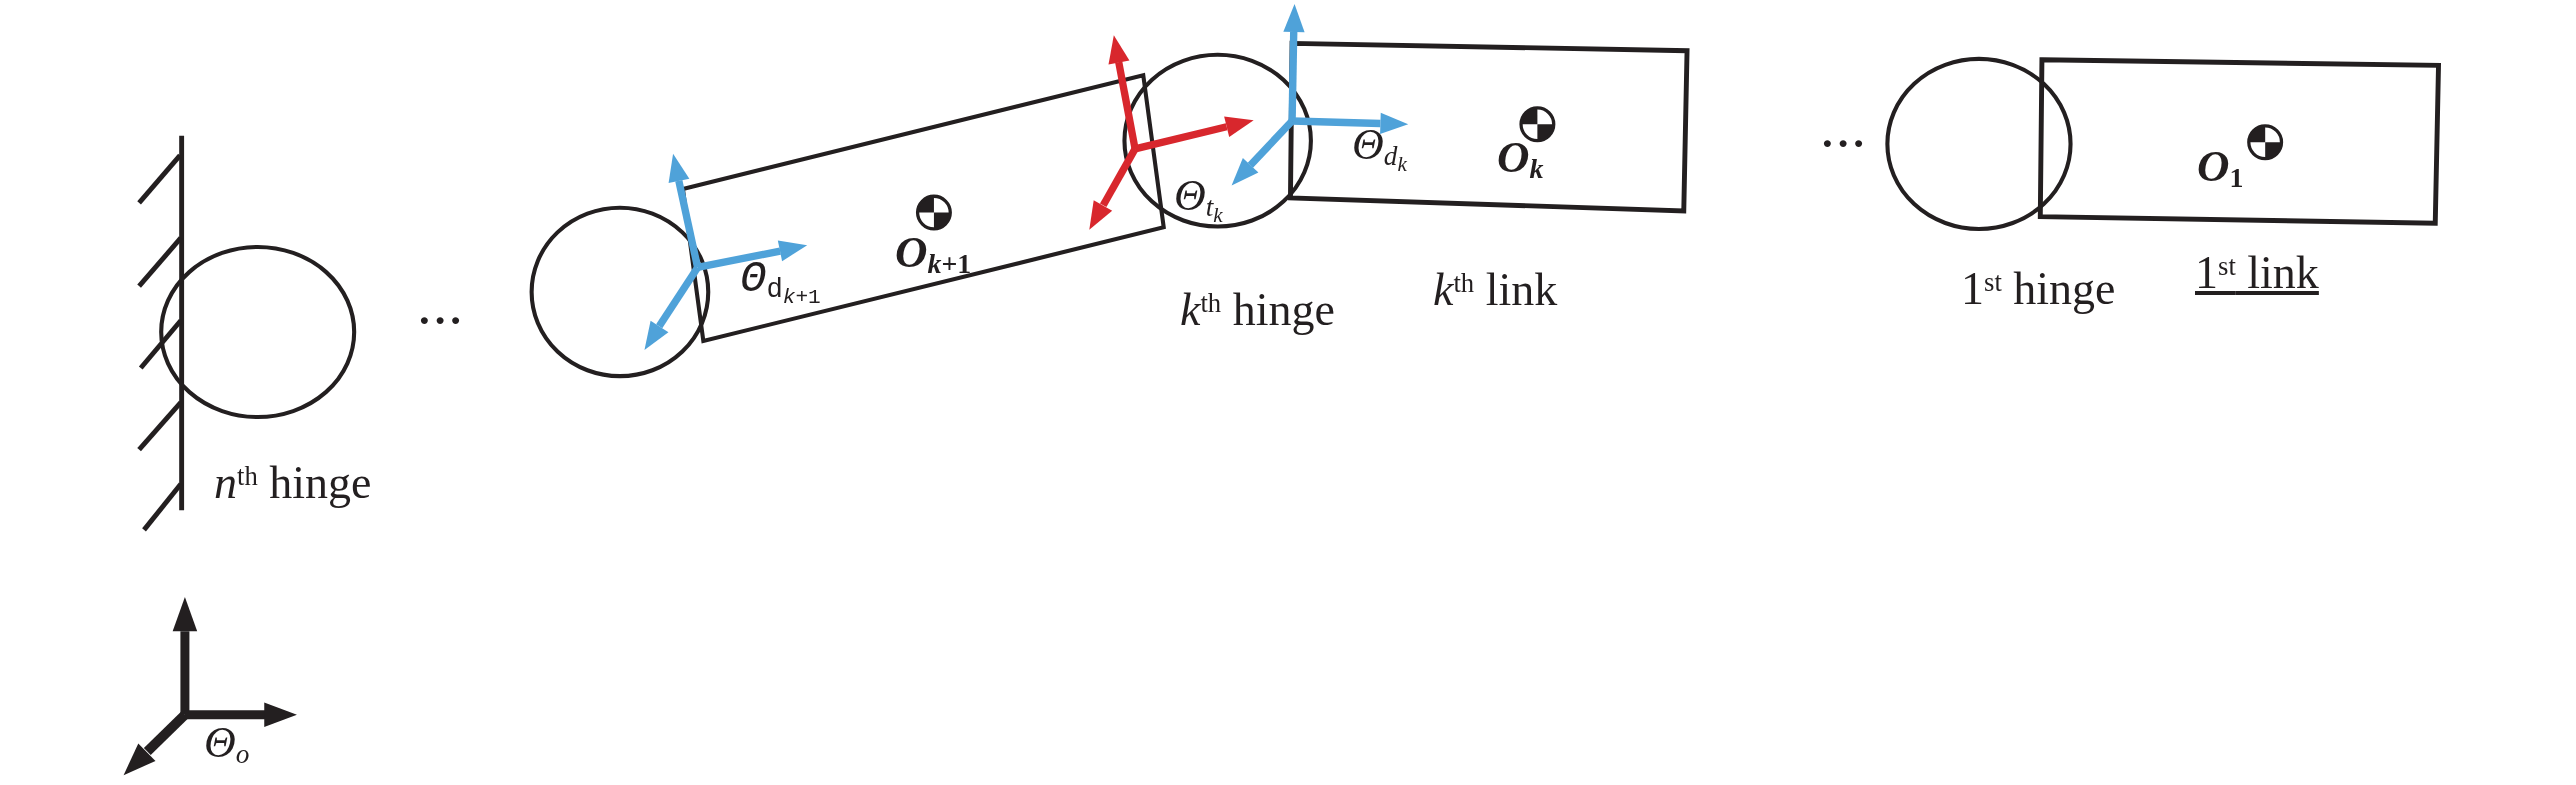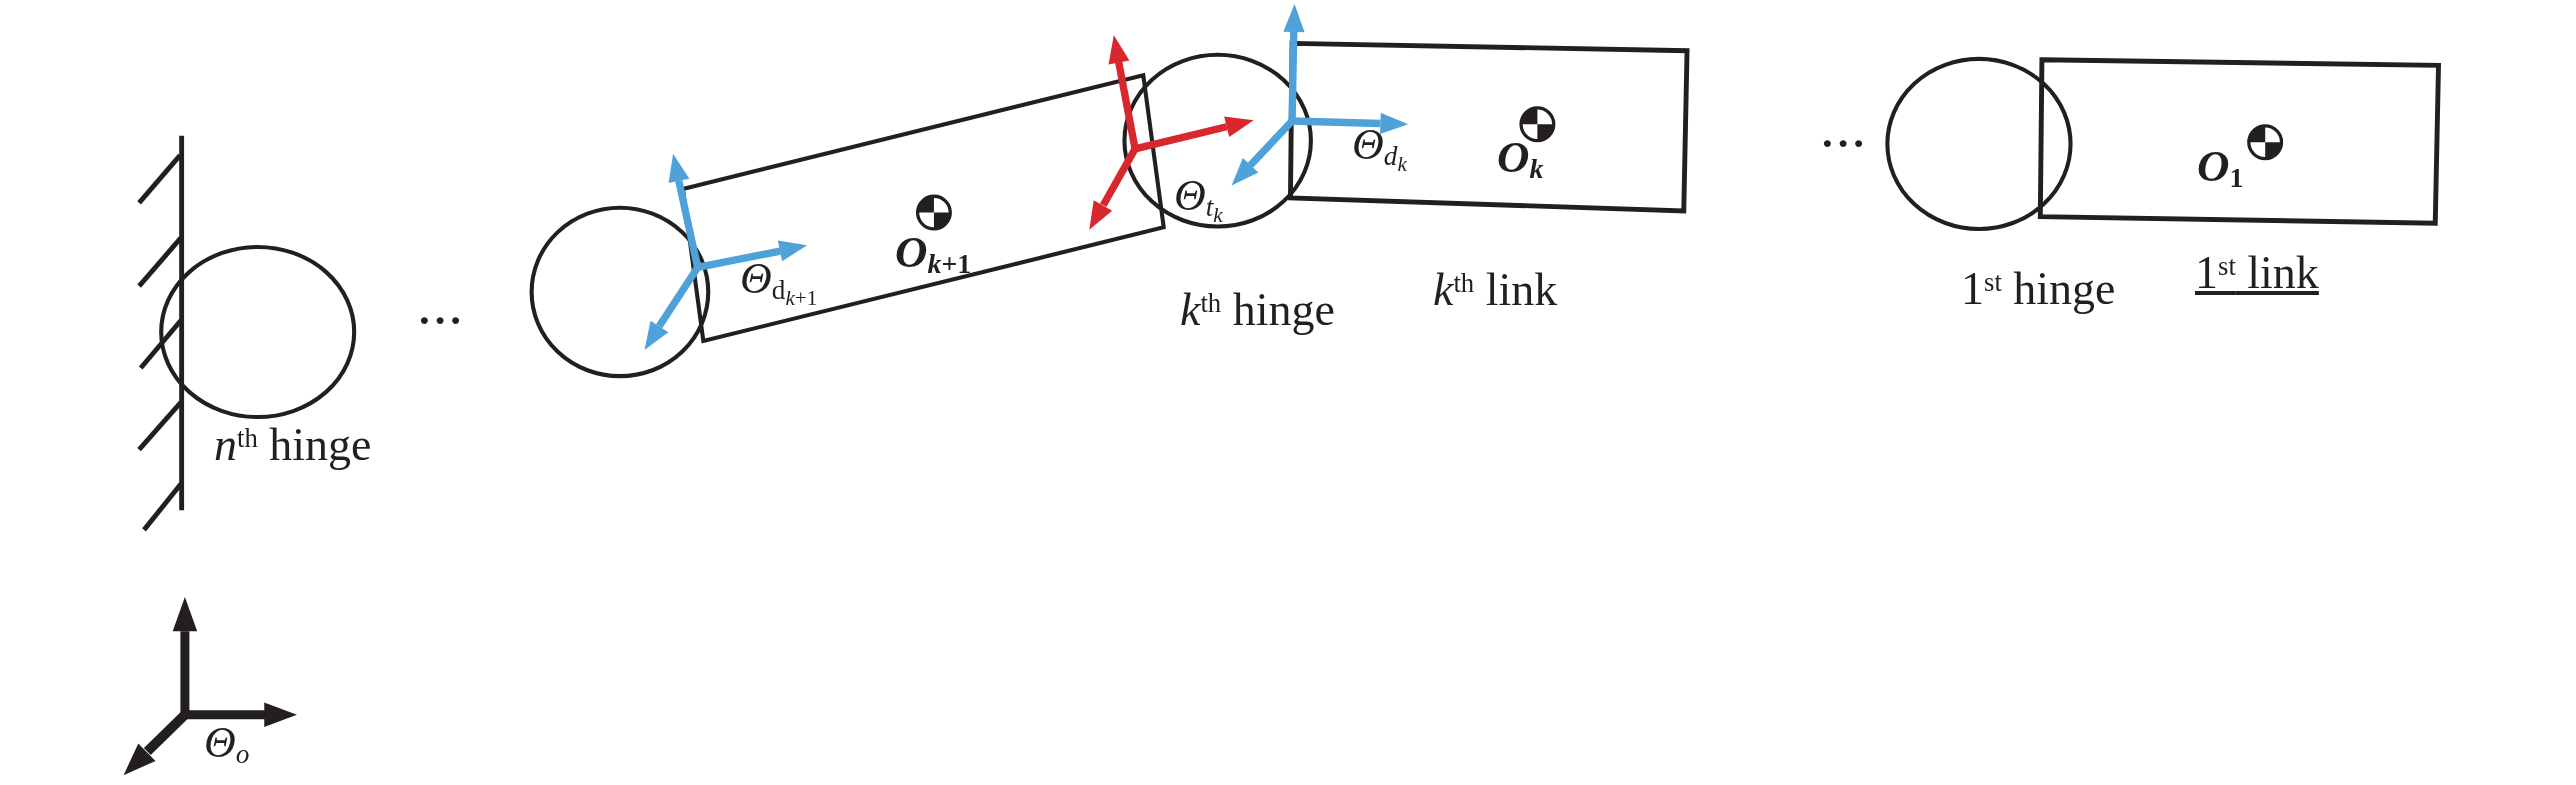--- a/index.html
+++ b/index.html
@@ -136,23 +136,23 @@
         <line x1="226" y1="874" x2="324" y2="874" class="ink-stroke" stroke-width="11"></line>
         <polygon points="363,874 323,859 323,889" class="ink-fill"></polygon>
       </g>
       <g>
         <line x1="226" y1="874" x2="180" y2="919" class="ink-stroke" stroke-width="12"></line>
         <polygon points="151,948 169,909.2 190,930.6" class="ink-fill"></polygon>
       </g>
     </g>
   </svg>
 
-  <div class="lbl" style="left:214px;top:422px;text-align:center;"><span class="seg it">n</span><span class="seg sup">th</span><span class="seg rm"> hinge</span></div>
+  <div class="lbl" style="left:214px;top:460px;text-align:center;"><span class="seg it">n</span><span class="seg sup">th</span><span class="seg rm"> hinge</span></div>
   <div class="lbl dots" style="left:419px;top:288px;">...</div>
-  <div class="lbl math" style="left:740px;top:257px;"><span class="seg it">Θ</span><span class="seg sub rm">d</span><span class="seg subsub it">k</span><span class="seg subsub rm">+1</span></div>
+  <div class="lbl math" style="left:740px;top:257px;font-family:Liberation Mono, monospace;"><span class="seg it">Θ</span><span class="seg sub rm">d</span><span class="seg subsub it">k</span><span class="seg subsub rm">+1</span></div>
   <div class="lbl omath" style="left:895px;top:230px;"><span class="seg it">O</span><span class="seg sub it">k</span><span class="seg sub rm">+1</span></div>
   <div class="lbl" style="left:1180px;top:287px;text-align:center;"><span class="seg it">k</span><span class="seg sup">th</span><span class="seg rm"> hinge</span></div>
   <div class="lbl math" style="left:1174px;top:162px;margin-top:12px;"><span class="seg it">Θ</span><span class="seg sub it">t</span><span class="seg subsub it">k</span></div>
   <div class="lbl math" style="left:1352px;top:123px;"><span class="seg it">Θ</span><span class="seg sub it">d</span><span class="seg subsub it">k</span></div>
   <div class="lbl" style="left:1433px;top:267px;"><span class="seg it">k</span><span class="seg sup">th</span><span class="seg rm"> link</span></div>
   <div class="lbl omath" style="left:1497px;top:135px;"><span class="seg it">O</span><span class="seg sub it">k</span></div>
   <div class="lbl dots" style="left:1822px;top:111px;">...</div>
   <div class="lbl" style="left:1961px;top:266px;"><span class="seg rm">1</span><span class="seg sup">st</span><span class="seg rm"> hinge</span></div>
   <div class="lbl omath" style="left:2197px;top:144px;"><span class="seg it">O</span><span class="seg sub rm">1</span></div>
   <div class="lbl" style="left:2195px;top:250px;text-decoration:underline;"><span class="seg rm">1</span><span class="seg sup">st</span><span class="seg rm"> link</span></div>

